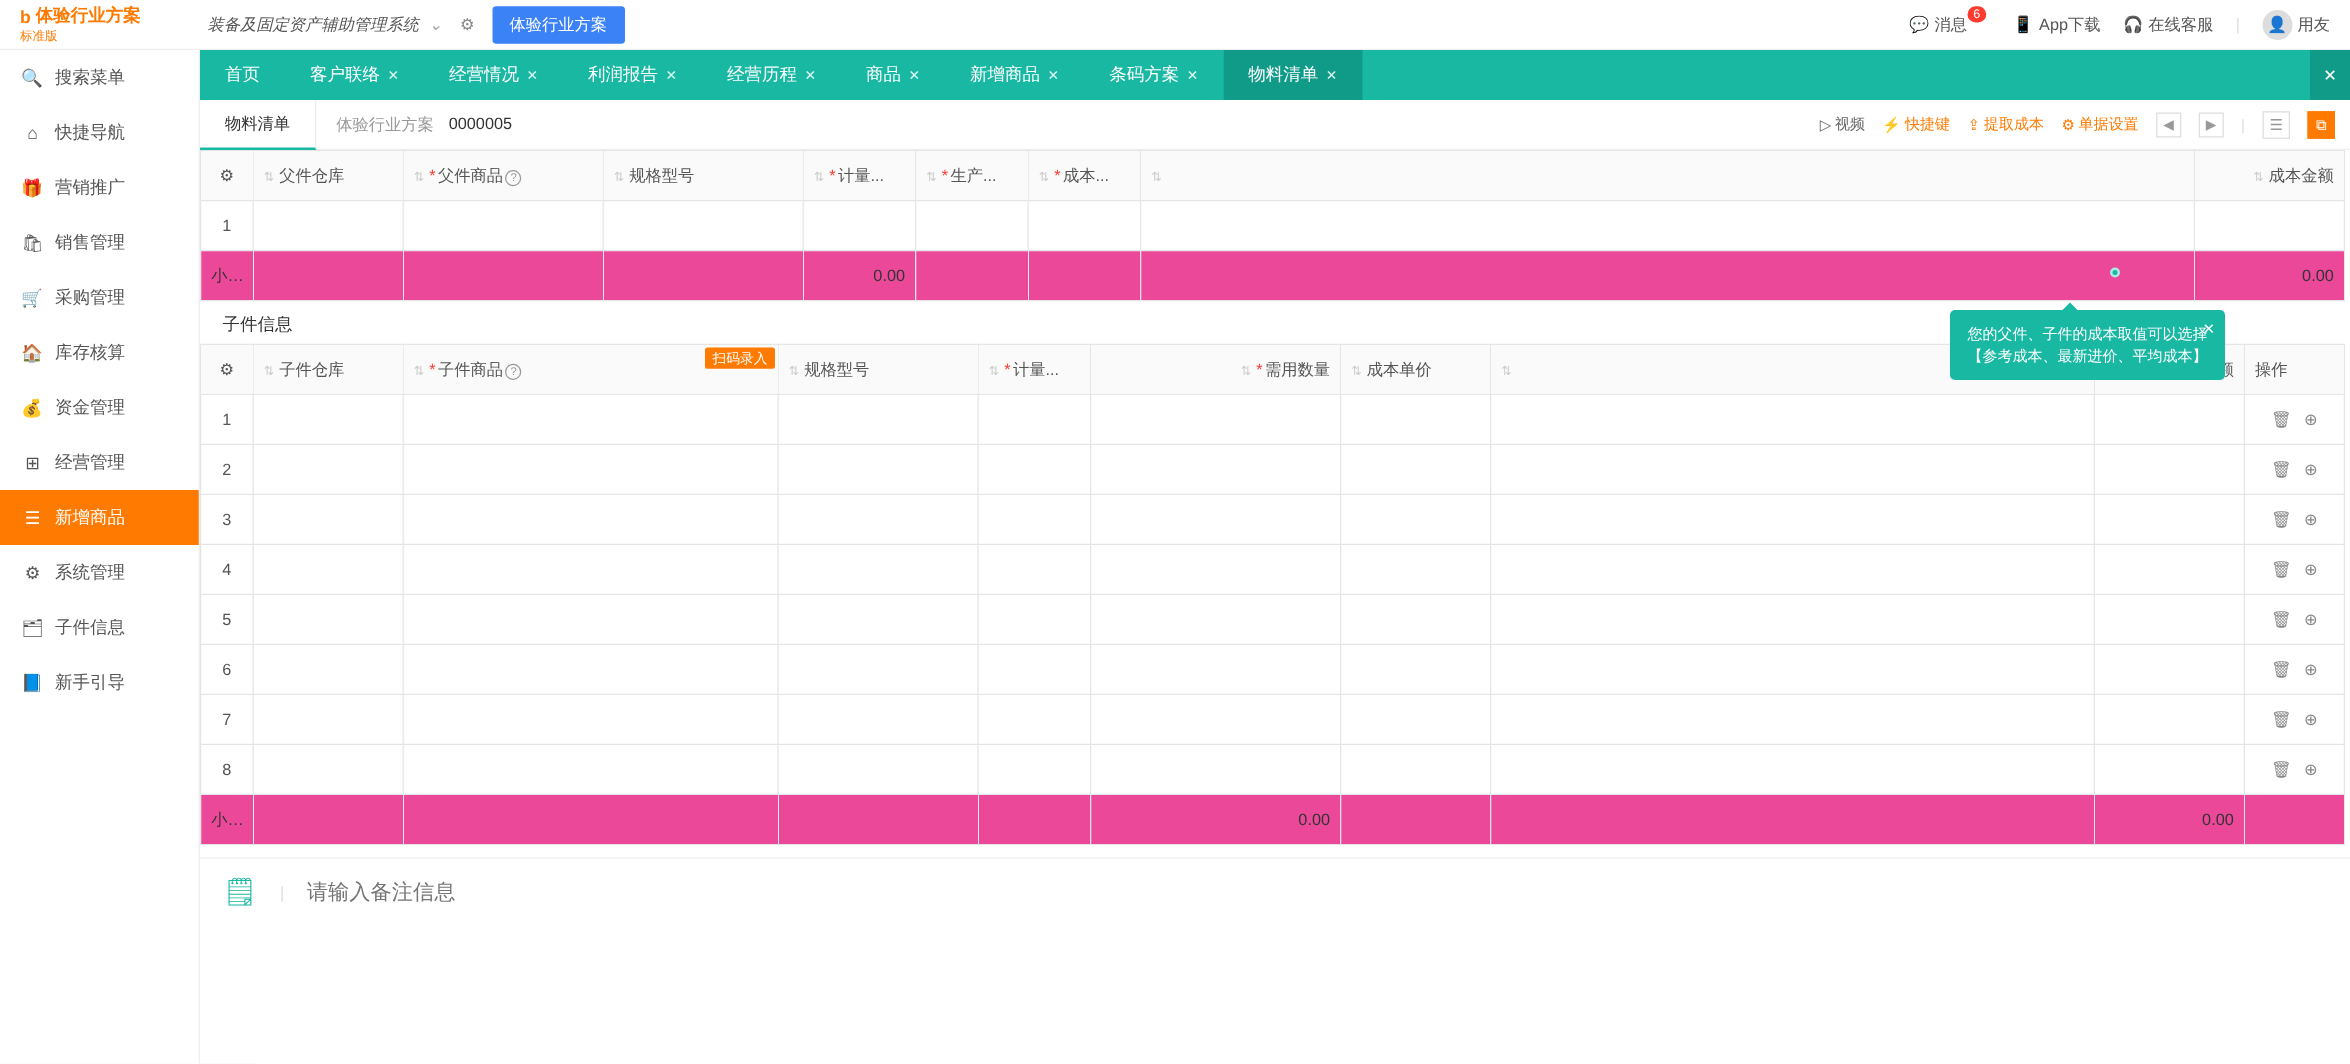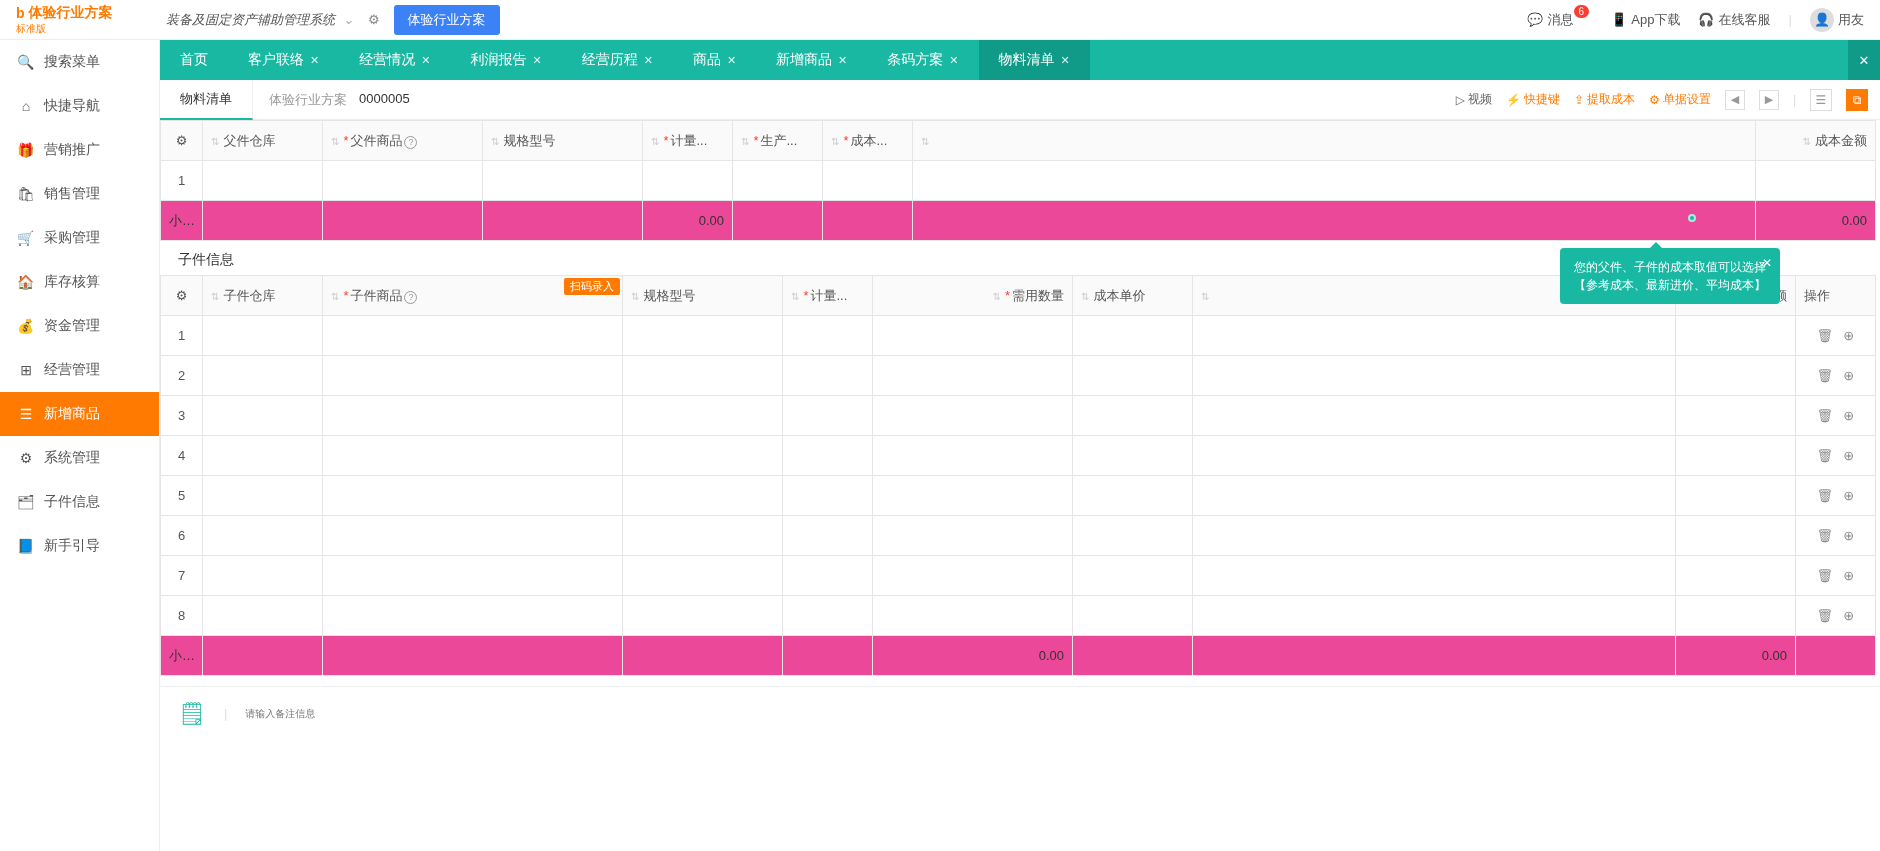--- a/index.html
+++ b/index.html
@@ -68,21 +68,21 @@
 
 
 .tooltip-teal { position:absolute; top:168px; right:100px; background:#19b8a3; color:#fff; padding:10px 14px; border-radius:4px; width:220px; font-size:12px; line-height:1.5; z-index:50; }
 .tooltip-teal::before { content:""; position:absolute; top:-6px; left:90px; width:0; height:0; border-left:6px solid transparent; border-right:6px solid transparent; border-bottom:6px solid #19b8a3; }
 .tooltip-close { position:absolute; right:8px; top:6px; cursor:pointer; font-size:12px; }
 .tooltip-dot { position:absolute; top:134px; right:184px; width:8px; height:8px; border-radius:50%; background:#19b8a3; z-index:51; border:2px solid #a8ede3; }
 
 
 .remark-bar { border-top:1px solid #eee; height:54px; display:flex; align-items:center; padding:0 18px; gap:18px; color:#bbb; margin-top:10px; }
 .remark-icon { color:#19b8a3; font-size:22px; }
-.remark-input { border:none; outline:none; font-size:10px; color:#b91c1c; flex:1; }
+.remark-input { border:none; outline:none; font-size:17px; color:#b91c1c; flex:1; }
 
 .info-ic { display:inline-block; width:13px; height:13px; border:1px solid #999; border-radius:50%; font-size:9px; text-align:center; line-height:11px; color:#999; margin-left:2px; }
 
 .content-inner { position:relative; }
 </style>
 </head>
 <body>
 
 <div class="top-header">
   <div class="logo-block">

